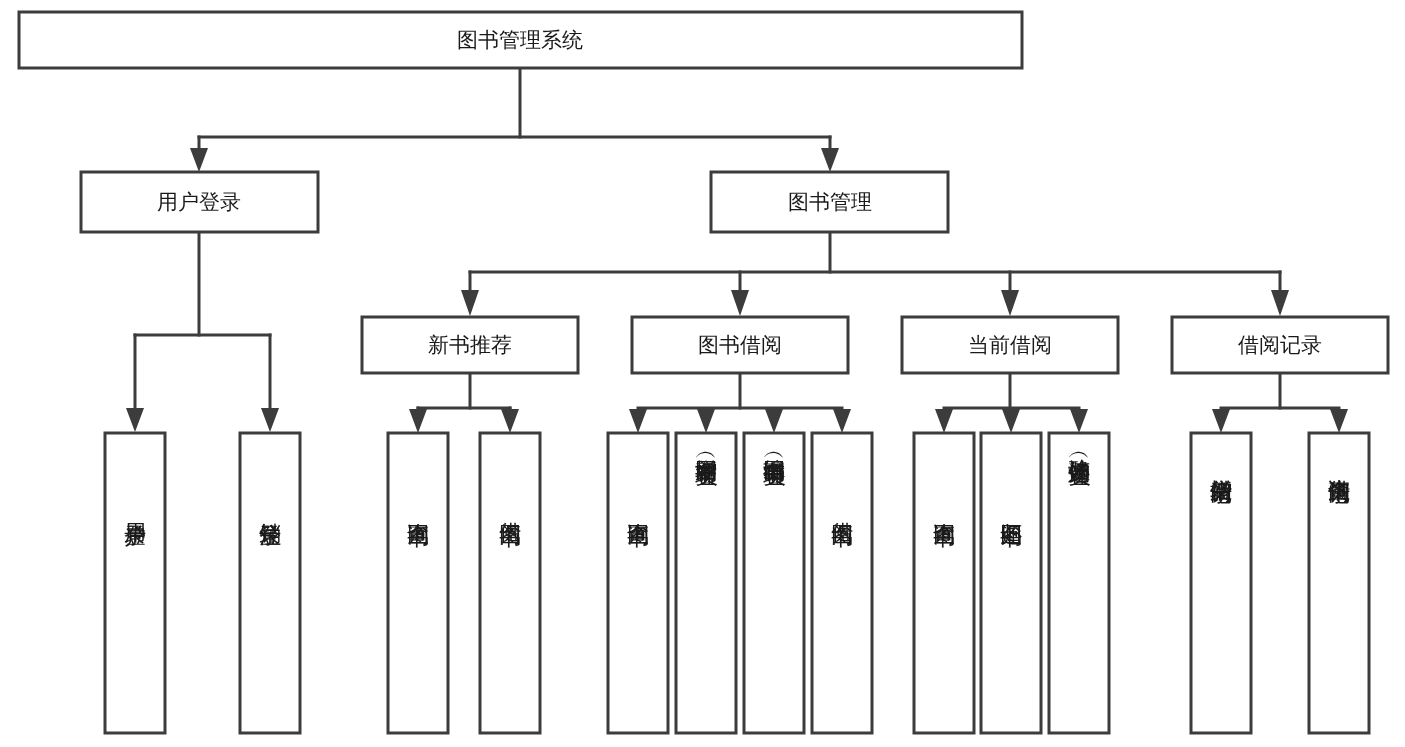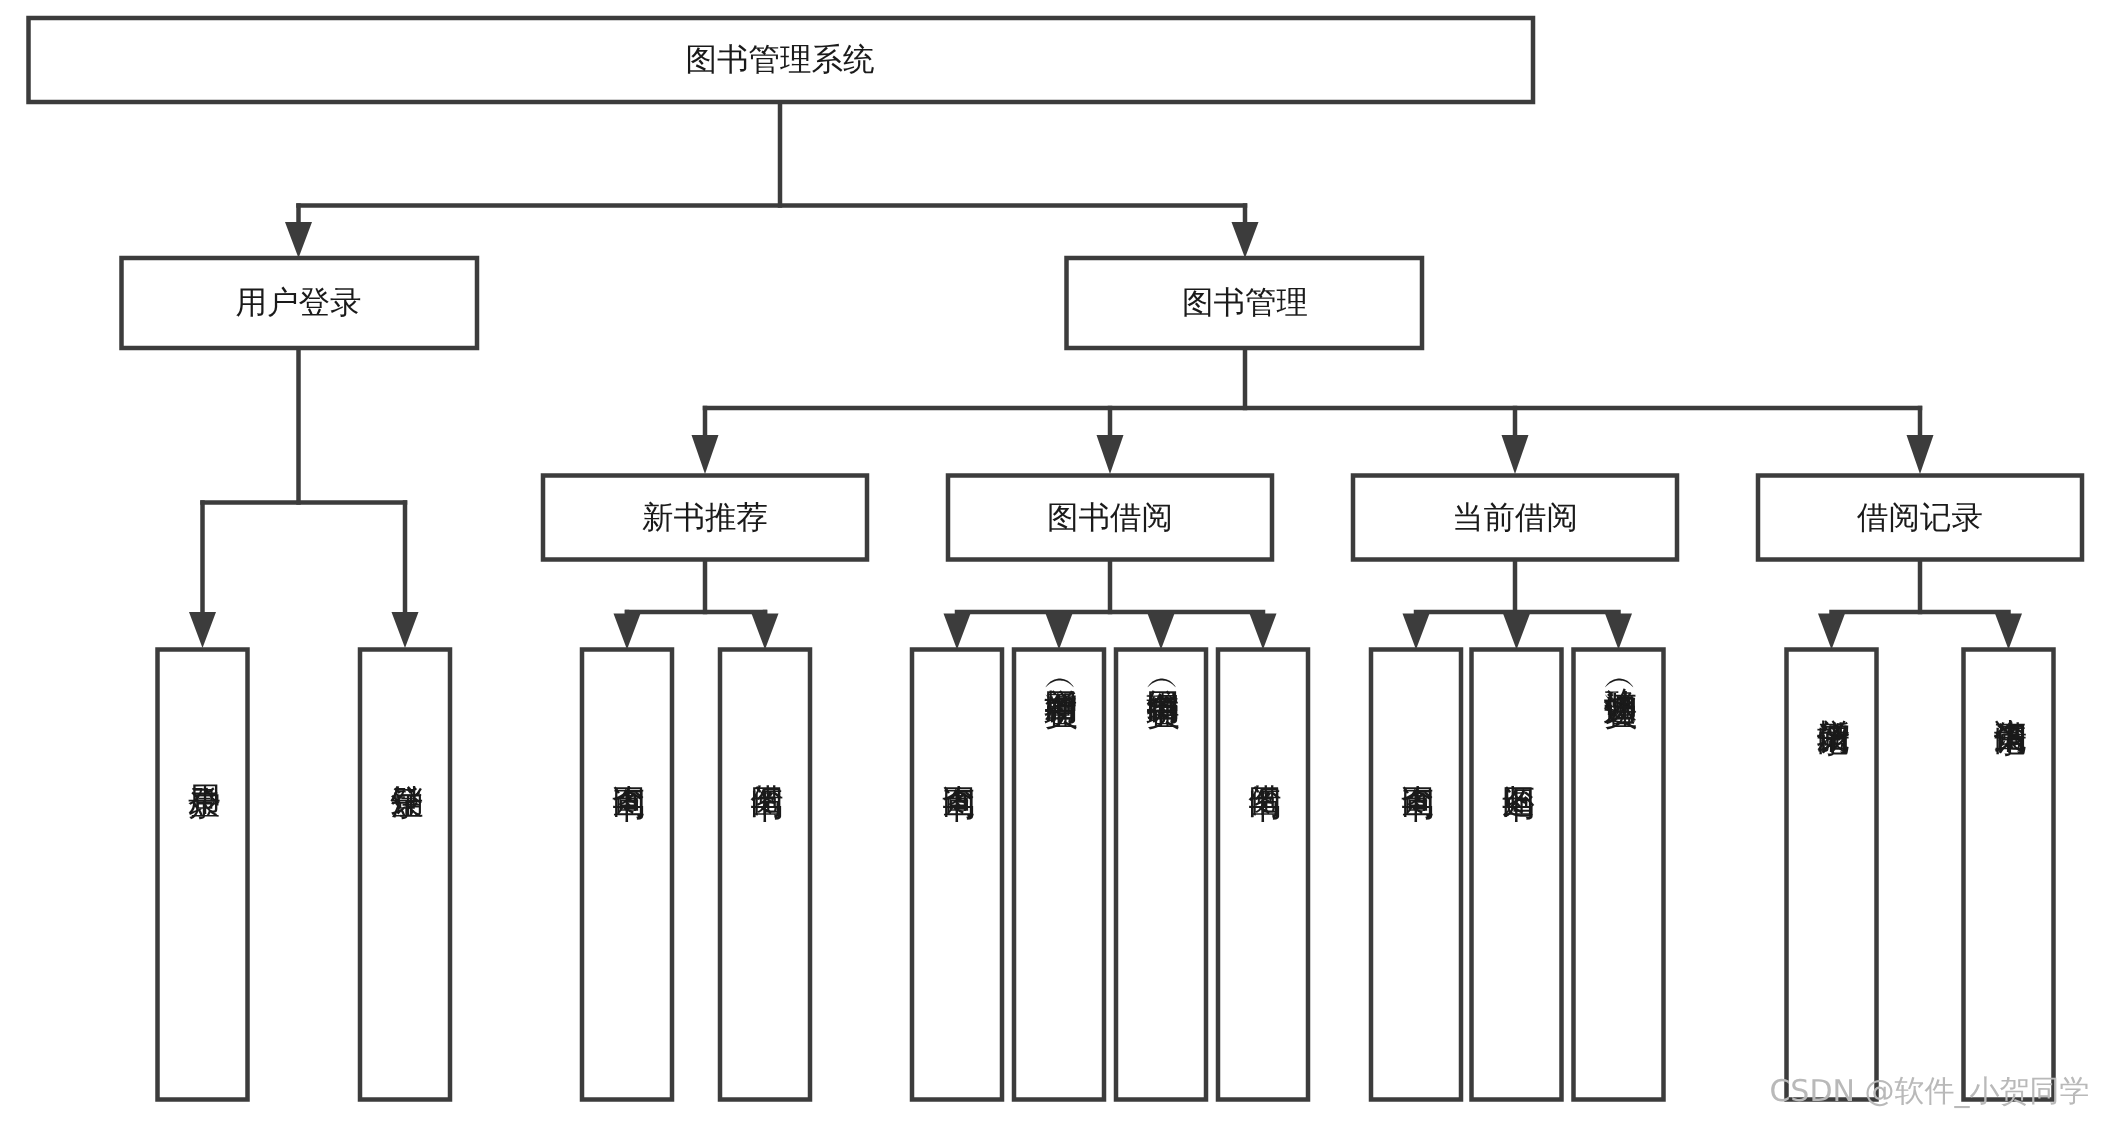--- a/index.html
+++ b/index.html
@@ -243,15 +243,14 @@
     <span class="vlabel">确认归还（管理员）</span>
   </div>
 
   <div class="vlabel-wrap" style="left:1191px; top:461px; width:60px;">
     <span class="vlabel">新增借阅记录</span>
   </div>
   <div class="vlabel-wrap" style="left:1309px; top:461px; width:60px;">
     <span class="vlabel">查询借阅记录</span>
   </div>
 
-  <div class="watermark">CSDN @软件_小贺同学</div>
 
 </div>
 
 </body></html>

